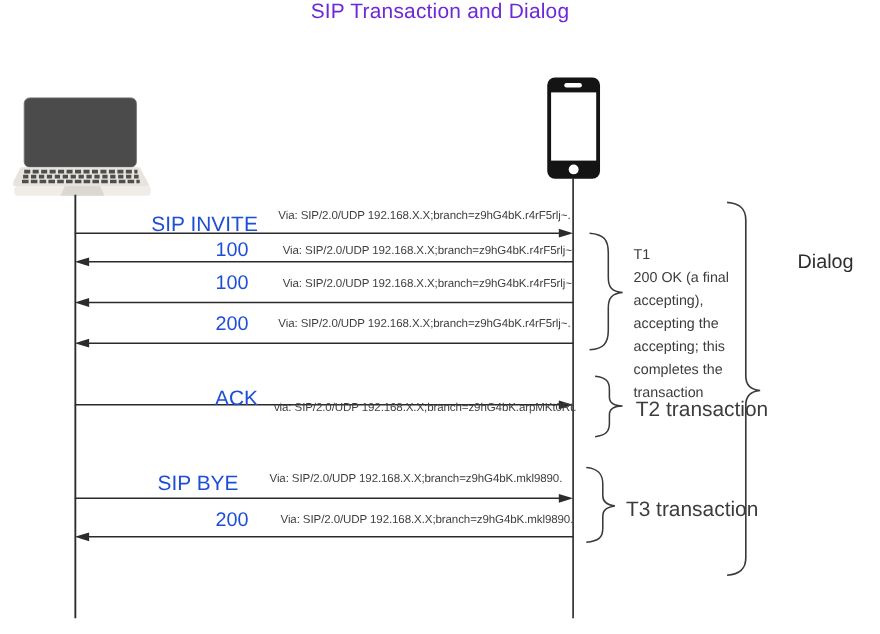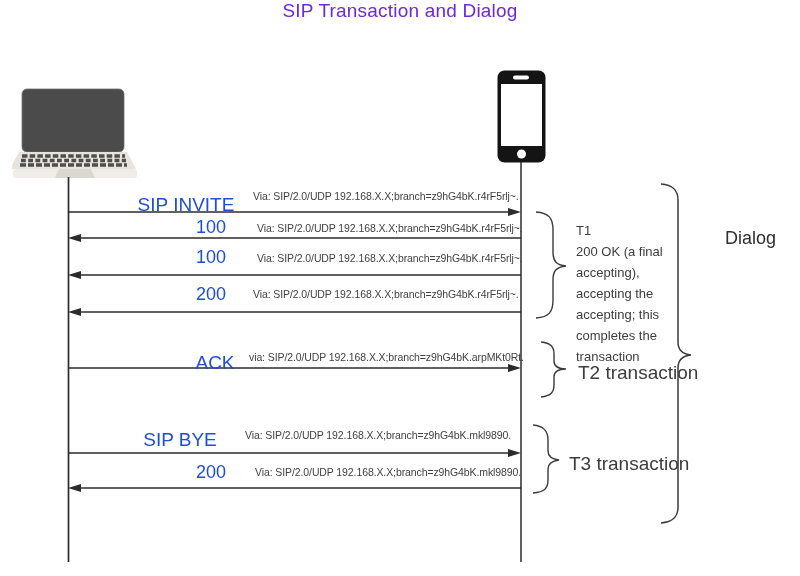--- a/index.html
+++ b/index.html
@@ -94,21 +94,21 @@
   <div class="abs msg-label num" style="left:179px;top:217px;width:64px;">100</div>
   <div class="abs msg-via" style="left:257px;top:222px;">Via: SIP/2.0/UDP 192.168.X.X;branch=z9hG4bK.r4rF5rlj~.</div>
 
   <div class="abs msg-label num" style="left:179px;top:247px;width:64px;">100</div>
   <div class="abs msg-via" style="left:257px;top:252px;">Via: SIP/2.0/UDP 192.168.X.X;branch=z9hG4bK.r4rF5rlj~.</div>
 
   <div class="abs msg-label num" style="left:179px;top:284px;width:64px;">200</div>
   <div class="abs msg-via" style="left:253px;top:288px;">Via: SIP/2.0/UDP 192.168.X.X;branch=z9hG4bK.r4rF5rlj~.</div>
 
   <div class="abs msg-label" style="left:183px;top:352px;width:64px;">ACK</div>
-  <div class="abs msg-via" style="left:249px;top:351px;">via: SIP/2.0/UDP 192.168.X.X;branch=z9hG4bK.arpMKt0Rt.</div>
+  <div class="abs msg-via" style="left:249px;top:365px;">via: SIP/2.0/UDP 192.168.X.X;branch=z9hG4bK.arpMKt0Rt.</div>
 
   <div class="abs msg-label" style="left:130px;top:429px;width:100px;">SIP BYE</div>
   <div class="abs msg-via" style="left:245px;top:429px;">Via: SIP/2.0/UDP 192.168.X.X;branch=z9hG4bK.mkl9890.</div>
 
   <div class="abs msg-label num" style="left:179px;top:462px;width:64px;">200</div>
   <div class="abs msg-via" style="left:255px;top:466px;">Via: SIP/2.0/UDP 192.168.X.X;branch=z9hG4bK.mkl9890.</div>
 
   <div class="abs ann" style="left:576px;top:220px;">
     <div>T1</div>
     <div>200 OK (a final</div>

